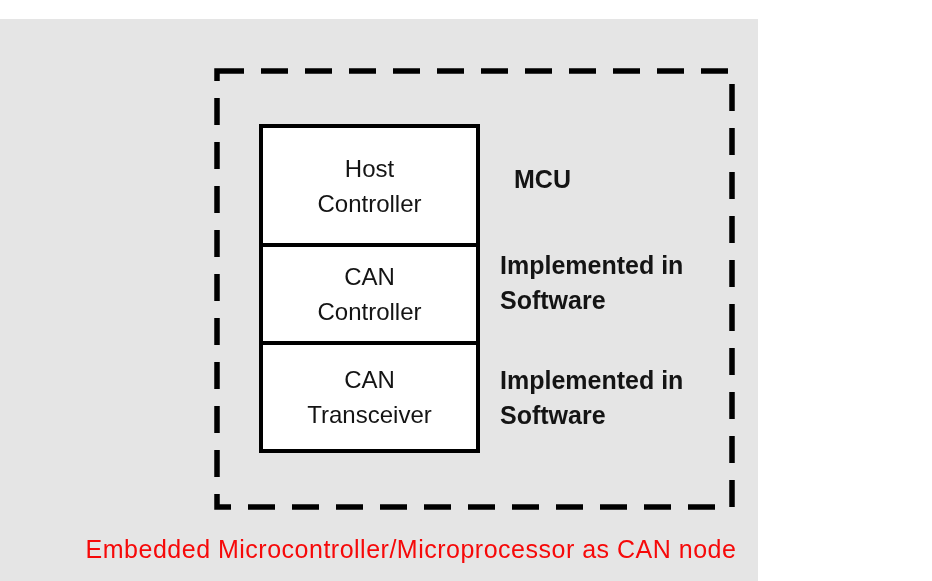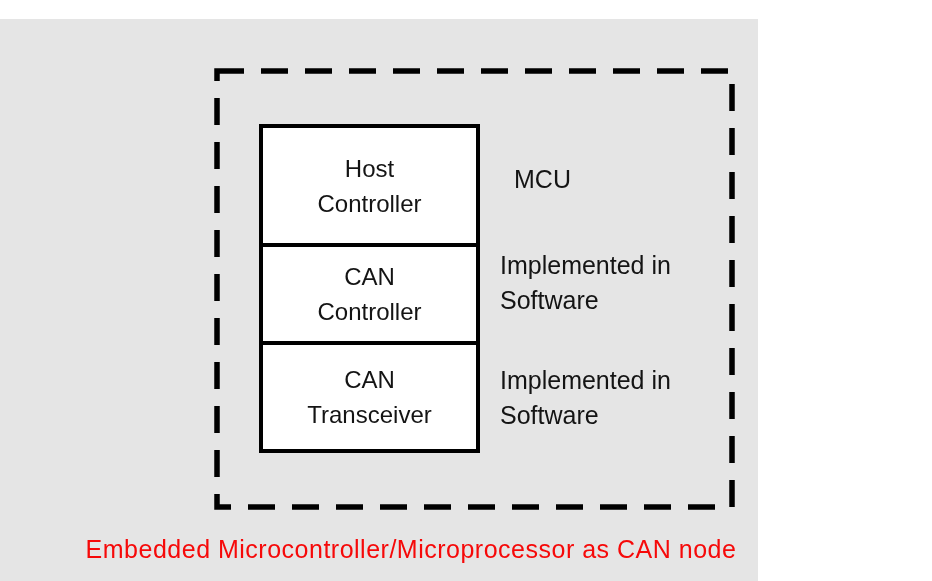--- a/index.html
+++ b/index.html
@@ -44,20 +44,21 @@
   }
   .block.b1 { height: 123px; }
   .block.b2 { height: 102px; margin-top: -4px; }
   .block.b3 { height: 112px; margin-top: -4px; }
   .note {
     position: absolute;
     font-size: 25px;
     line-height: 35px;
     color: #141414;
     white-space: pre-line;
+    font-weight: bold;
   }
   .note.mcu  { left: 514px; top: 143px; }
   .note.n1   { left: 500px; top: 229px; }
   .note.n2   { left: 500px; top: 344px; }
   .caption {
     position: absolute;
     left: 0;
     right: 0;
     top: 516px;
     text-align: center;

